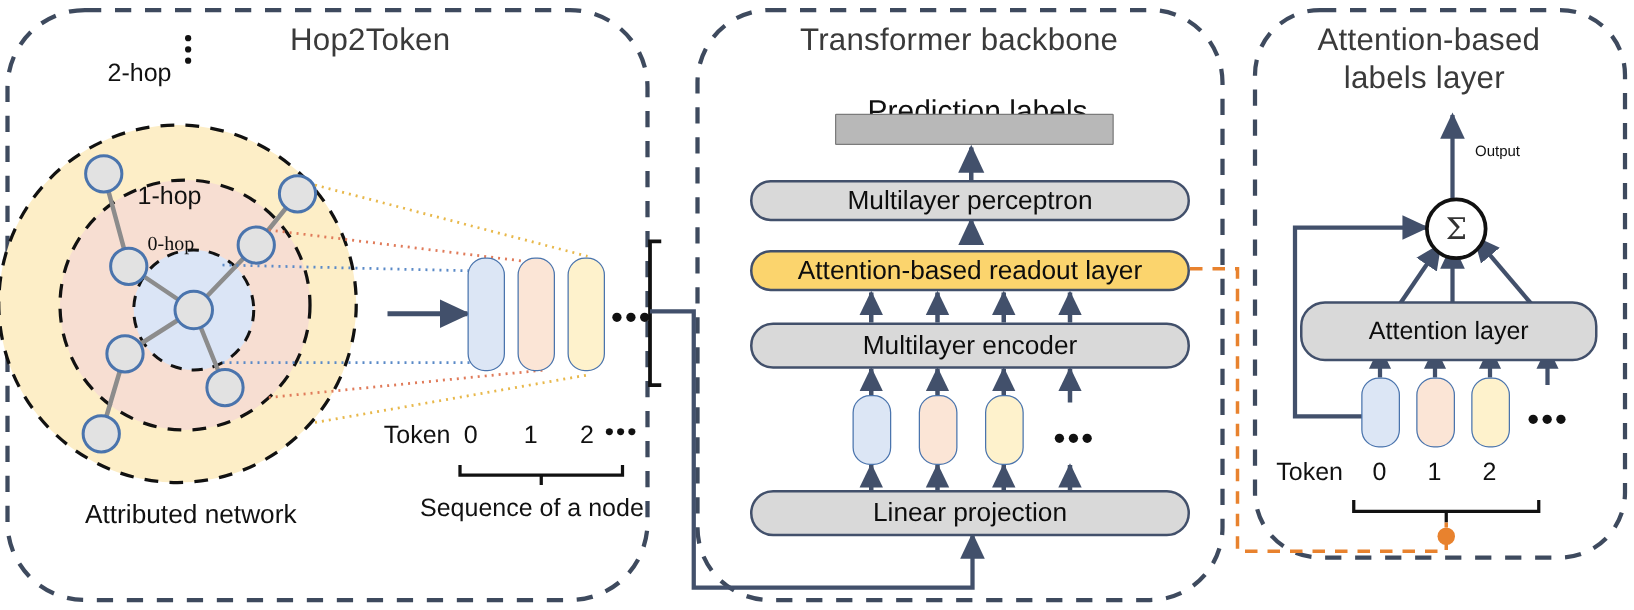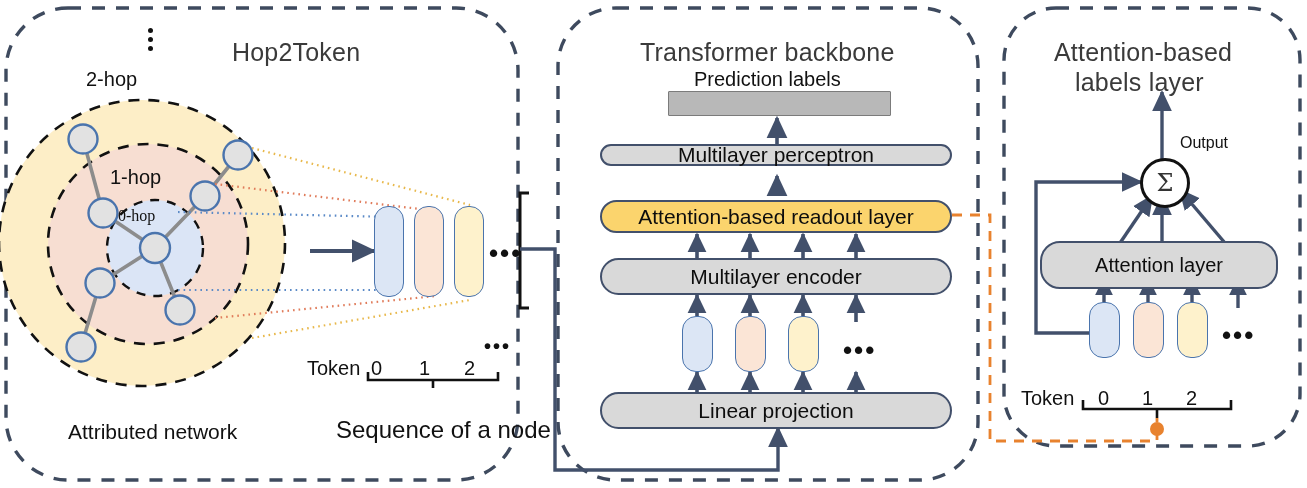--- a/index.html
+++ b/index.html
@@ -1,20 +1,20 @@
 <!DOCTYPE html>
 <html><head>
 <meta charset="utf-8">
 <title>Hop2Token Architecture Diagram</title>
 <style>
   html,body{margin:0;padding:0;background:#ffffff;}
   body{font-family:"Liberation Sans","DejaVu Sans",sans-serif;}
   #root{position:relative;width:1307px;height:488px;overflow:hidden;background:#fff;}
   svg.layer{position:absolute;left:0;top:0;width:1307px;height:488px;overflow:visible;}
-  .txt{position:absolute;color:#111;white-space:nowrap;margin-top:20px;}
+  .txt{position:absolute;color:#111;white-space:nowrap;}
   .panel-title{font-size:25px;color:#3a3a3a;letter-spacing:.2px;}
   .blockbox{
     position:absolute;display:flex;align-items:center;justify-content:center;
     border:2.5px solid #42506b;box-sizing:border-box;
     font-size:21px;color:#0d0d0d;
   }
   .grey-pill{background:#d9d9d9;border-radius:20px;}
   .yellow-pill{background:#fbd46d;border-radius:20px;}
   .pred-bar{background:#b8b8b8;border:1.6px solid #7b7b7b;border-radius:1px;}
   .tokpill{position:absolute;border:1.6px solid #4a74ad;box-sizing:border-box;border-radius:14px;}
@@ -165,29 +165,29 @@
   <div class="tokpill" style="left:454px;top:206px;width:30px;height:91px;background:#fef2cc;"></div>
 
   <div class="dotsep" style="left:489px;top:240px;">•••</div>
 
   <div class="txt" style="left:307px;top:337px;font-size:20px;">Token</div>
   <div class="txt" style="left:371px;top:337px;font-size:20px;">0</div>
   <div class="txt" style="left:419px;top:337px;font-size:20px;">1</div>
   <div class="txt" style="left:464px;top:337px;font-size:20px;">2</div>
   <div class="dotsep" style="left:484px;top:336px;font-size:20px;">•••</div>
 
-  <div class="txt" style="left:336px;top:396px;font-size:24px;text-align:right;">Sequence of a node</div>
+  <div class="txt" style="left:336px;top:396px;font-size:20px;text-align:right;">Sequence of a node</div>
 
   <div class="txt panel-title" style="left:640px;top:18px;">Transformer backbone</div>
 
-  <div class="txt" style="left:694px;top:48px;font-size:20px;">Prediction  labels</div>
+  <div class="txt" style="left:694px;top:76px;font-size:24px;">Prediction  labels</div>
 
   <div class="blockbox pred-bar" style="left:668px;top:91px;width:223px;height:25px;"></div>
 
-  <div class="blockbox grey-pill" style="left:600px;top:144px;width:352px;height:22px;">
+  <div class="blockbox grey-pill" style="left:600px;top:144px;width:352px;height:33px;">
     <span>Multilayer perceptron</span>
   </div>
 
   <div class="blockbox yellow-pill" style="left:600px;top:200px;width:352px;height:33px;">
     <span>Attention-based readout layer</span>
   </div>
 
   <div class="blockbox grey-pill" style="left:600px;top:258px;width:352px;height:37px;">
     <span>Multilayer encoder</span>
   </div>
@@ -197,21 +197,21 @@
   <div class="tokpill" style="left:788px;top:316px;width:31px;height:56px;background:#fef2cc;"></div>
   <div class="dotsep" style="left:843px;top:337px;">•••</div>
 
   <div class="blockbox grey-pill" style="left:600px;top:392px;width:352px;height:37px;">
     <span>Linear projection</span>
   </div>
 
   <div class="txt panel-title" style="left:1054px;top:18px;">Attention-based</div>
   <div class="txt panel-title" style="left:1075px;top:48px;">labels layer</div>
 
-  <div class="txt" style="left:1180px;top:114px;font-size:16px;">Output</div>
+  <div class="txt" style="left:1180px;top:114px;font-size:12px;">Output</div>
 
   <div class="sigma" style="left:1140px;top:158px;width:44px;height:44px;">
     <span>Σ</span>
   </div>
 
   <div class="blockbox grey-pill" style="left:1040px;top:241px;width:238px;height:48px;font-size:20px;">
     <span>Attention layer</span>
   </div>
 
   <div class="tokpill" style="left:1089px;top:302px;width:31px;height:56px;background:#dce6f5;"></div>

